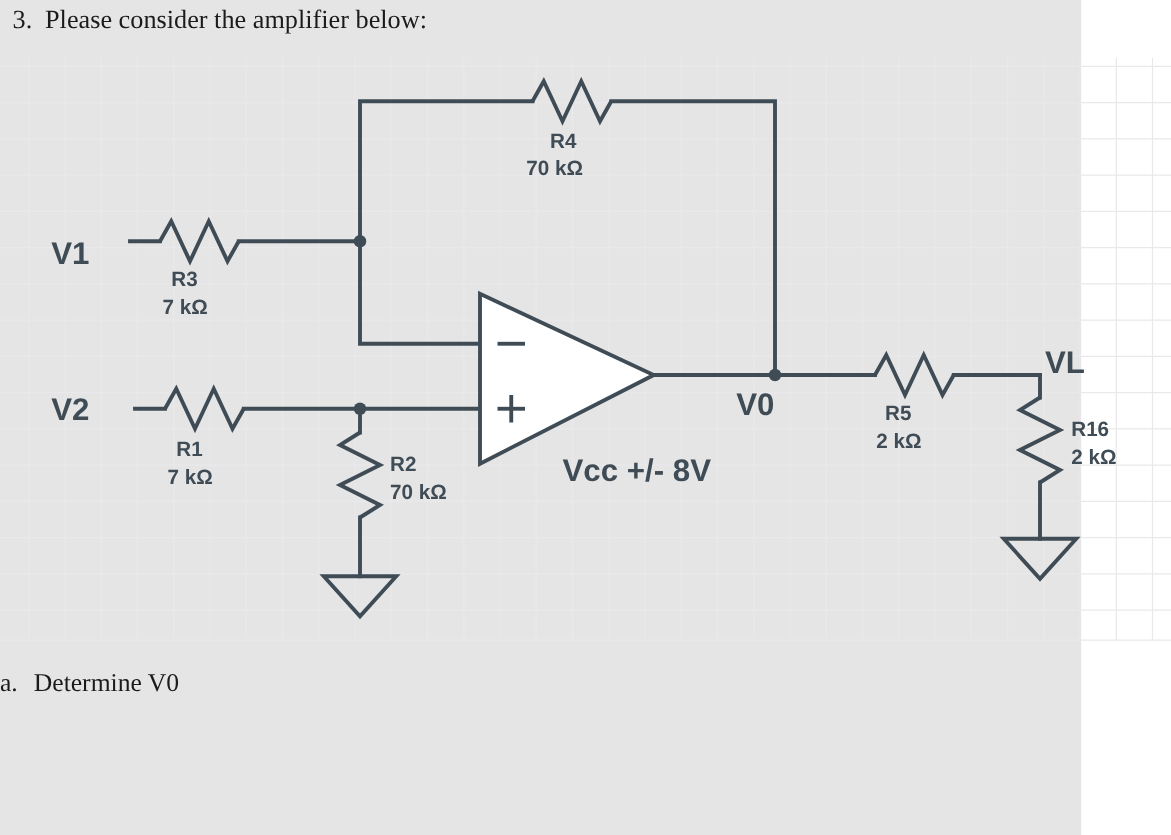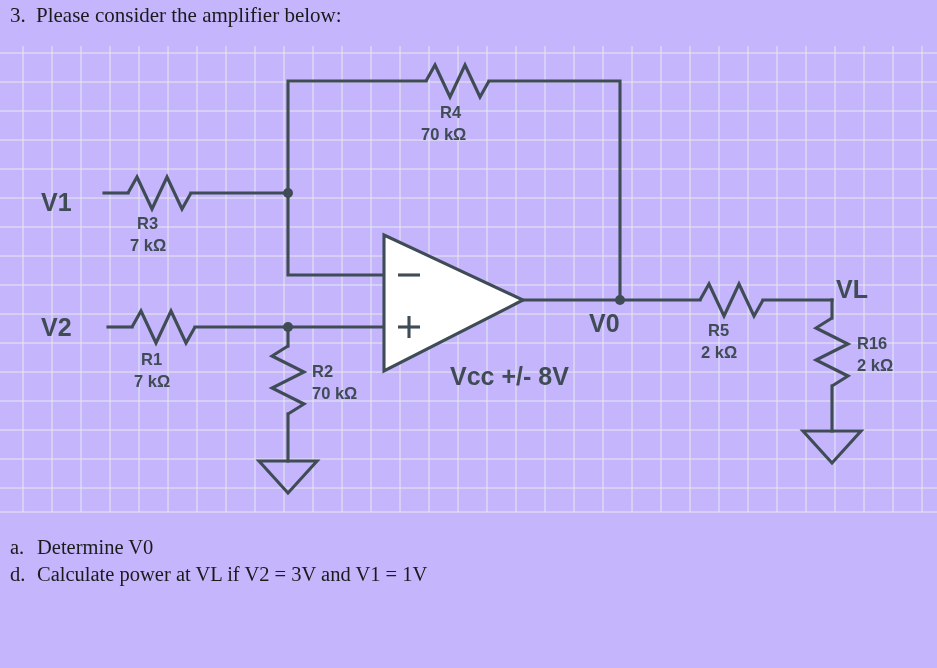--- a/index.html
+++ b/index.html
@@ -9,23 +9,23 @@
   }
   body {
     width: 937px;
     height: 668px;
     position: relative;
     font-family: "Liberation Serif", serif;
     overflow: hidden;
   }
   #page {
     position: relative;
-    width: 937px;
+    width: 865px;
     height: 668px;
-    background: #c4b5fd;
+    background: #e5e5e5;
   }
   .q-title {
     position: absolute;
     left: 10px;
     top: 3px;
     font-family: "Liberation Serif", serif;
     font-size: 21px;
     color: #1b1b1b;
     white-space: nowrap;
   }
@@ -35,21 +35,21 @@
   }
   .circuit-wrap {
     position: absolute;
     left: 0;
     top: 46px;
     width: 937px;
     height: 470px;
   }
   .sub-list {
     position: absolute;
-    left: 10px;
+    left: 0;
     top: 534px;
     width: 920px;
   }
   .sub-item {
     font-family: "Liberation Serif", serif;
     font-size: 20.5px;
     color: #1b1b1b;
     line-height: 1.33;
     white-space: nowrap;
   }
@@ -255,18 +255,15 @@
         <text class="lbl-big" x="450" y="339">Vcc +/- 8V</text>
       </g>
 
     </svg>
   </div>
 
   <div class="sub-list">
     <div class="sub-item">
       <span class="marker">a.</span><span>Determine V0</span>
     </div>
-    <div class="sub-item">
-      <span class="marker">d.</span><span>Calculate power at VL if V2 = 3V and V1 = 1V</span>
-    </div>
   </div>
 
 </div>
 
 </body></html>

